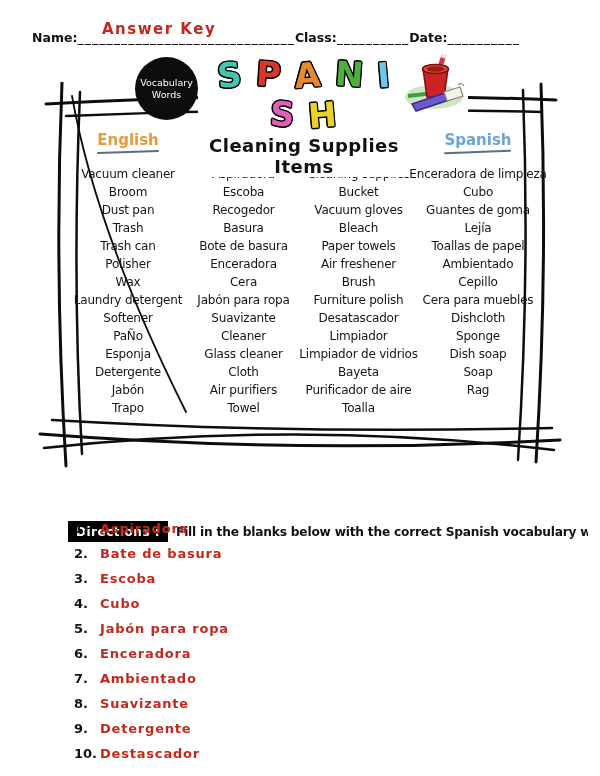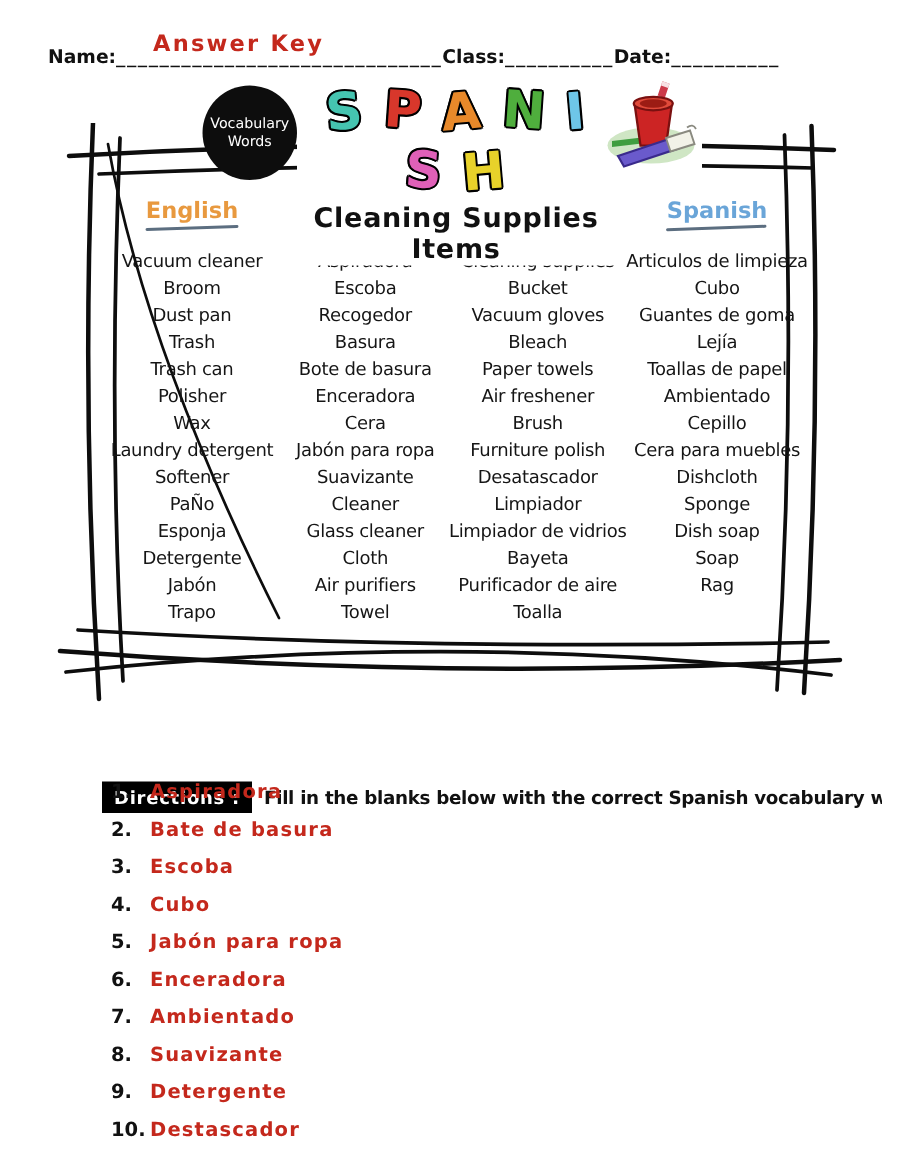--- a/index.html
+++ b/index.html
@@ -146,21 +146,21 @@
         <div class="col-hdr">
           <span class="w" style="color: rgb(106, 165, 216);">Spanish</span>
         </div>
 
     </div>
     <div class="tbl-body">
 
         <div class="cell">Vacuum cleaner</div>
         <div class="cell">Aspiradora</div>
         <div class="cell">Cleaning supplies</div>
-        <div class="cell">Articulos de limpieza</div>
+        <div class="cell">Enceradora de limpieza</div>
 
         <div class="cell">Broom</div>
         <div class="cell">Escoba</div>
         <div class="cell">Bucket</div>
         <div class="cell">Cubo</div>
 
         <div class="cell">Dust pan</div>
         <div class="cell">Recogedor</div>
         <div class="cell">Vacuum gloves</div>
         <div class="cell">Guantes de goma</div>

